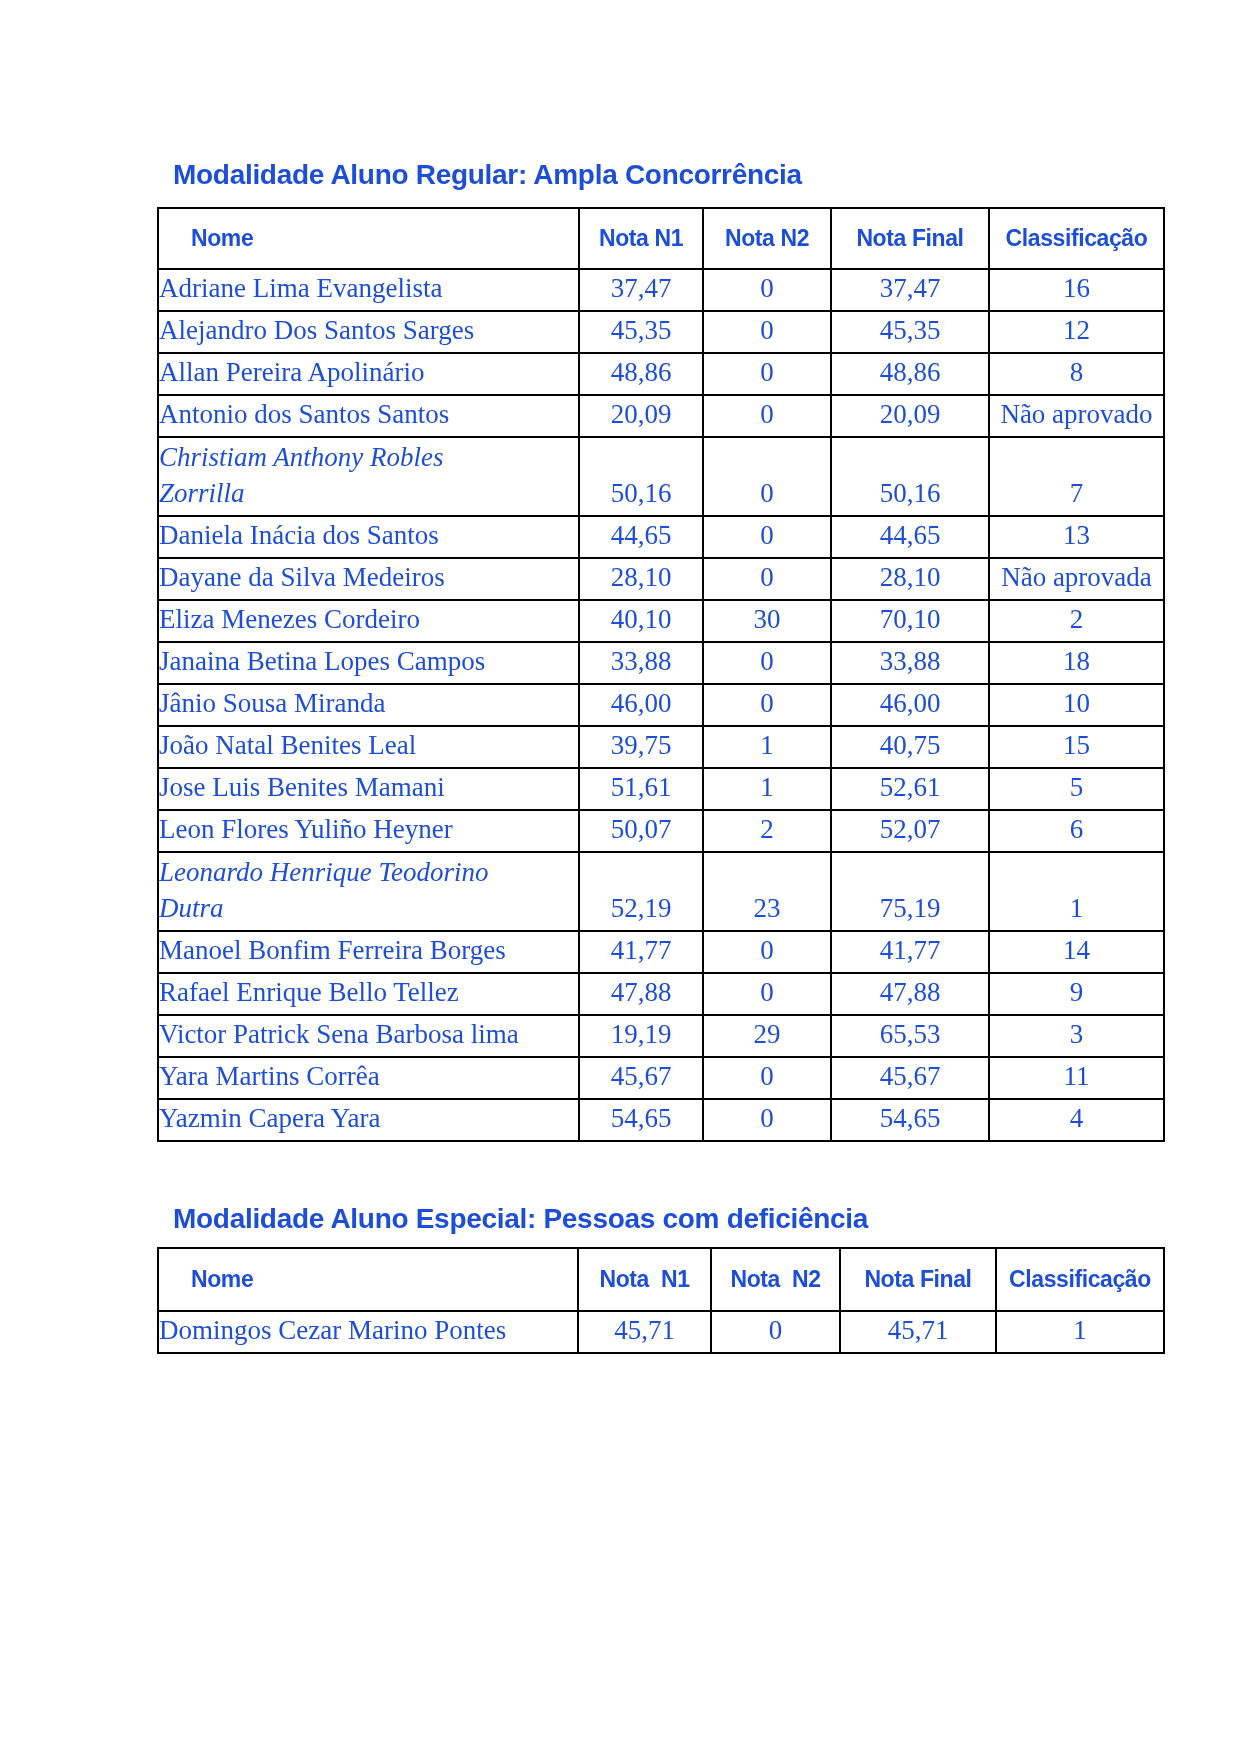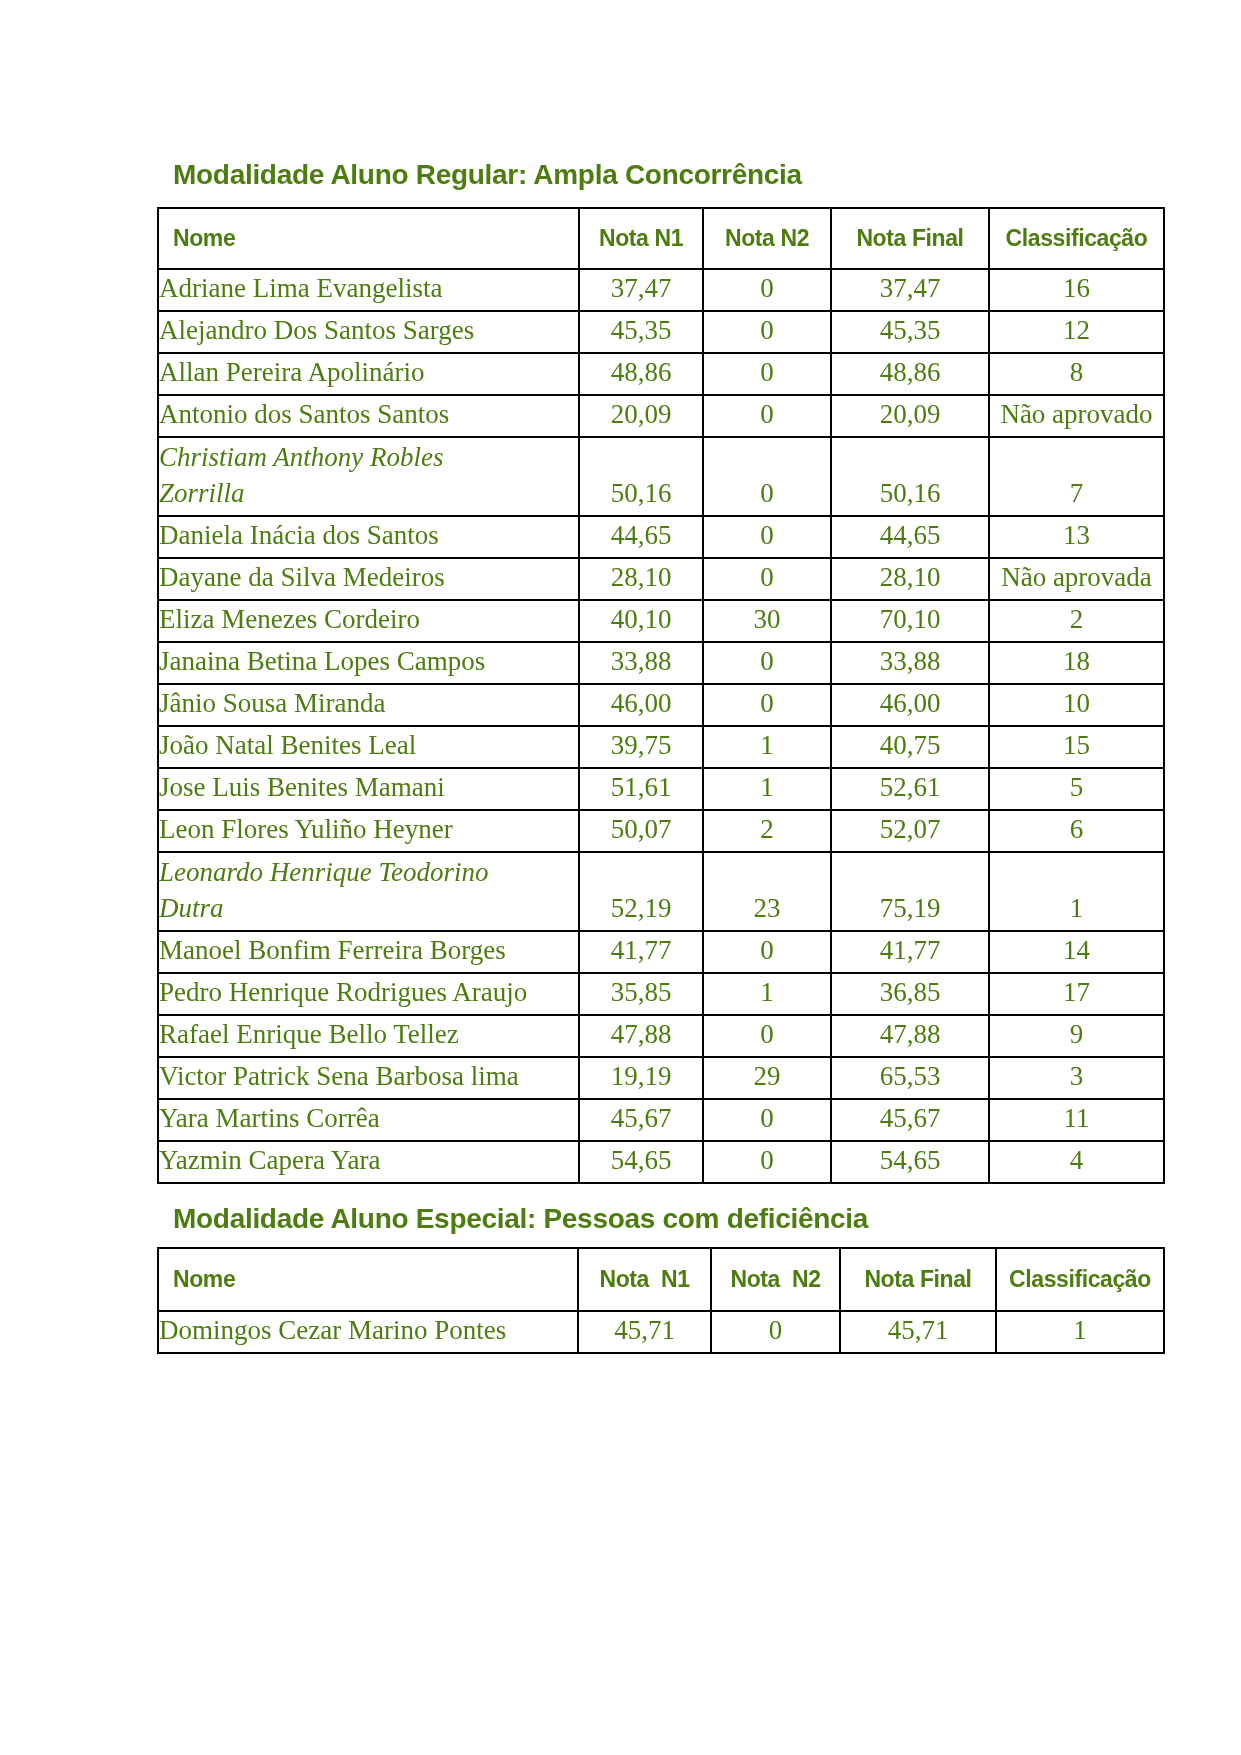--- a/index.html
+++ b/index.html
@@ -5,21 +5,21 @@
   html, body {
     margin: 0;
     padding: 0;
     background: #ffffff;
   }
   .page {
     position: relative;
     width: 1241px;
     height: 1755px;
     background: #ffffff;
-    color: #4d7c0f;
+    color: #1d4ed8;
     font-family: "Liberation Serif", serif;
     overflow: hidden;
   }
   .section-title {
     position: absolute;
     margin: 0;
     font-family: "Liberation Sans", sans-serif;
     font-weight: 700;
     font-size: 28px;
     line-height: 30px;
@@ -44,21 +44,21 @@
   }
   table.grades th {
     font-family: "Liberation Sans", sans-serif;
     font-weight: 700;
     font-size: 23px;
     letter-spacing: -0.4px;
     vertical-align: middle;
     white-space: pre;
     padding: 0;
   }
-  table.grades th.name { text-align: left; padding-left: 14px; }
+  table.grades th.name { text-align: left; padding-left: 32px; }
   table.grades th.num  { text-align: center; }
 
   table.grades td {
     font-size: 27px;
     line-height: 36px;
     vertical-align: bottom;
     padding: 0 0 4px 0;
   }
   table.grades td.name { white-space: nowrap; }
   table.grades td.num  { text-align: center; }
@@ -226,29 +226,20 @@
           <td class="name">
             <div class="nwrap">Manoel Bonfim Ferreira Borges</div>
           </td>
           <td class="num">41,77</td>
           <td class="num">0</td>
           <td class="num">41,77</td>
           <td class="num">14</td>
         </tr>
         <tr>
           <td class="name">
-            <div class="nwrap">Pedro Henrique Rodrigues Araujo</div>
-          </td>
-          <td class="num">35,85</td>
-          <td class="num">1</td>
-          <td class="num">36,85</td>
-          <td class="num">17</td>
-        </tr>
-        <tr>
-          <td class="name">
             <div class="nwrap">Rafael Enrique Bello Tellez</div>
           </td>
           <td class="num">47,88</td>
           <td class="num">0</td>
           <td class="num">47,88</td>
           <td class="num">9</td>
         </tr>
         <tr>
           <td class="name">
             <div class="nwrap">Victor Patrick Sena Barbosa lima</div>

